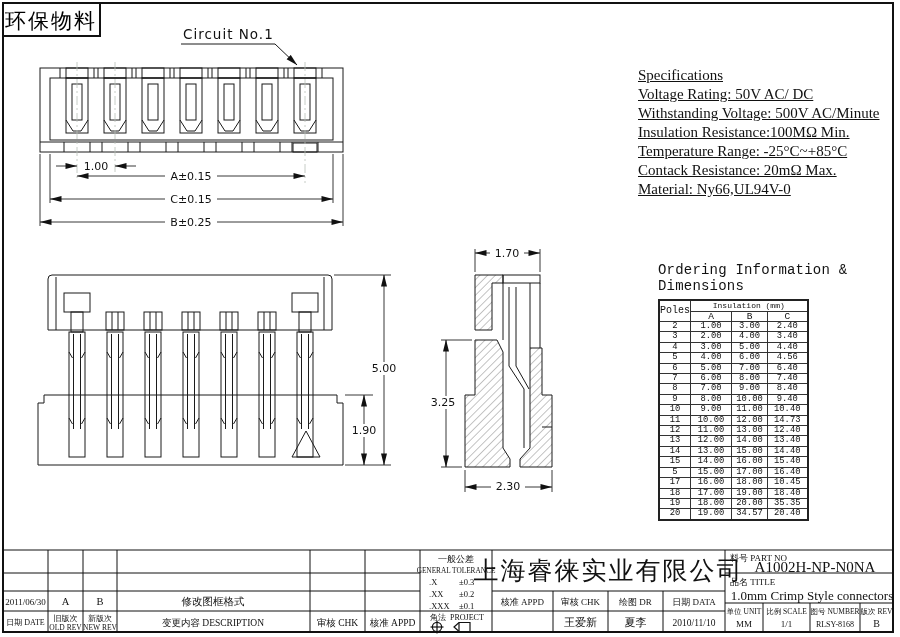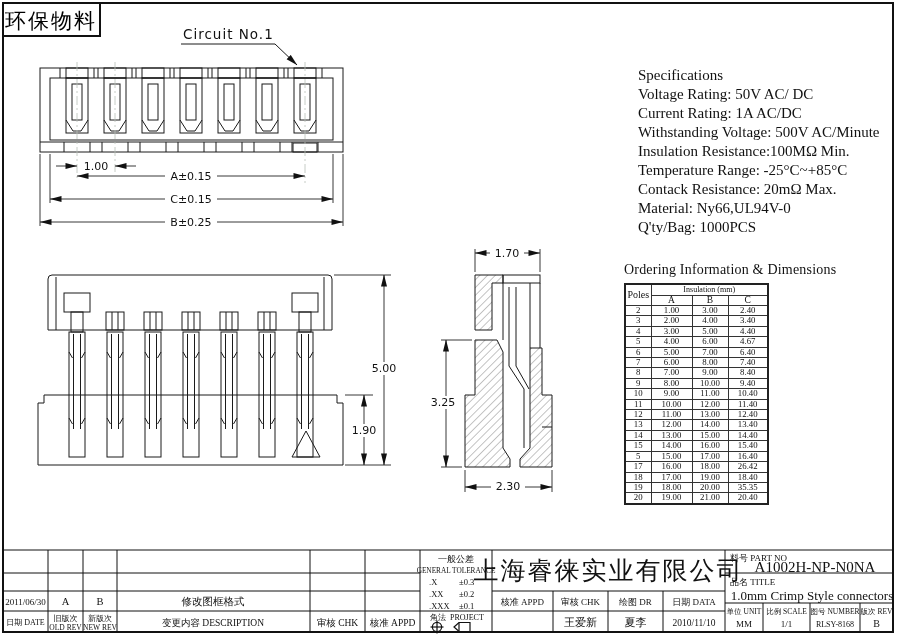--- a/index.html
+++ b/index.html
@@ -1,22 +1,22 @@
 <!DOCTYPE html>
 <html><head>
 <meta charset="utf-8">
 <style>
   * { margin:0; padding:0; box-sizing:border-box; }
   html,body { width:900px; height:637px; background:#fff; }
   body { font-family:"Liberation Serif", serif; color:#111; position:relative; overflow:hidden; }
   #sheet { position:absolute; left:0; top:0; width:900px; height:524px; background:#fff; }
   svg.layer { position:absolute; left:0; top:0; }
-  .specs { position:absolute; left:638px; top:66px; z-index:2; font-size:15px; line-height:19px; }
+  .specs { position:absolute; left:638px; top:66px; z-index:2; font-size:15px; line-height:19px;text-decoration:underline; }
   .specs-title { margin-bottom:0; }
-  .ordering { position:absolute; left:624px; top:262px; z-index:2; }
+  .ordering { position:absolute; left:658px; top:262px; z-index:2;font-family:Liberation Mono, monospace; }
   .ord-title { font-size:14px; letter-spacing:0.2px; margin-bottom:5px; }
   table.ord { border-collapse:collapse; border:2px solid #222;padding-left:24px; }
   table.ord th, table.ord td { border:1px solid #333; font-weight:normal; text-align:center; padding:0; }
   table.ord th { font-size:9.5px; line-height:9.5px; height:9.5px; }
   table.ord th.dims-head { font-size:8px; }
   table.ord td { font-size:8.8px; line-height:9.4px; height:9.4px; }
 </style>
 </head>
 <body>
 
@@ -258,27 +258,25 @@
     <text x="786.5" y="627" font-size="9" text-anchor="middle">1/1</text>
     <text x="835" y="626.5" font-size="8" text-anchor="middle">RLSY-8168</text>
     <text x="876.5" y="627" font-size="10" text-anchor="middle">B</text>
   </g>
 </svg>
 
 <div class="specs">
   <div class="specs-title">Specifications</div>
   <div>
         <div>Voltage Rating: 50V AC/ DC</div>
-        <div>Current Rating: 1A  AC/DC</div>
         <div>Withstanding Voltage: 500V AC/Minute</div>
         <div>Insulation Resistance:100MΩ  Min.</div>
         <div>Temperature Range: -25°C~+85°C</div>
         <div>Contack Resistance: 20mΩ  Max.</div>
         <div>Material: Ny66,UL94V-0</div>
-        <div>Q'ty/Bag: 1000PCS</div>
       </div>
 </div>
 
 <div class="ordering">
   <div class="ord-title">Ordering Information &amp; Dimensions</div>
   <table class="ord">
     <colgroup>
           <col style="width:26px">
           <col style="width:41px">
           <col style="width:36px">
@@ -311,21 +309,21 @@
           <tr>
             <td>4</td>
             <td>3.00</td>
             <td>5.00</td>
             <td>4.40</td>
           </tr>
           <tr>
             <td>5</td>
             <td>4.00</td>
             <td>6.00</td>
-            <td>4.67</td>
+            <td>4.56</td>
           </tr>
           <tr>
             <td>6</td>
             <td>5.00</td>
             <td>7.00</td>
             <td>6.40</td>
           </tr>
           <tr>
             <td>7</td>
             <td>6.00</td>
@@ -347,21 +345,21 @@
           <tr>
             <td>10</td>
             <td>9.00</td>
             <td>11.00</td>
             <td>10.40</td>
           </tr>
           <tr>
             <td>11</td>
             <td>10.00</td>
             <td>12.00</td>
-            <td>11.40</td>
+            <td>14.73</td>
           </tr>
           <tr>
             <td>12</td>
             <td>11.00</td>
             <td>13.00</td>
             <td>12.40</td>
           </tr>
           <tr>
             <td>13</td>
             <td>12.00</td>
@@ -383,37 +381,37 @@
           <tr>
             <td>5</td>
             <td>15.00</td>
             <td>17.00</td>
             <td>16.40</td>
           </tr>
           <tr>
             <td>17</td>
             <td>16.00</td>
             <td>18.00</td>
-            <td>26.42</td>
+            <td>10.45</td>
           </tr>
           <tr>
             <td>18</td>
             <td>17.00</td>
             <td>19.00</td>
             <td>18.40</td>
           </tr>
           <tr>
             <td>19</td>
             <td>18.00</td>
             <td>20.00</td>
             <td>35.35</td>
           </tr>
           <tr>
             <td>20</td>
             <td>19.00</td>
-            <td>21.00</td>
+            <td>34.57</td>
             <td>20.40</td>
           </tr>
         </tbody>
   </table>
 </div>
 
 </div>
 
 </body></html>

